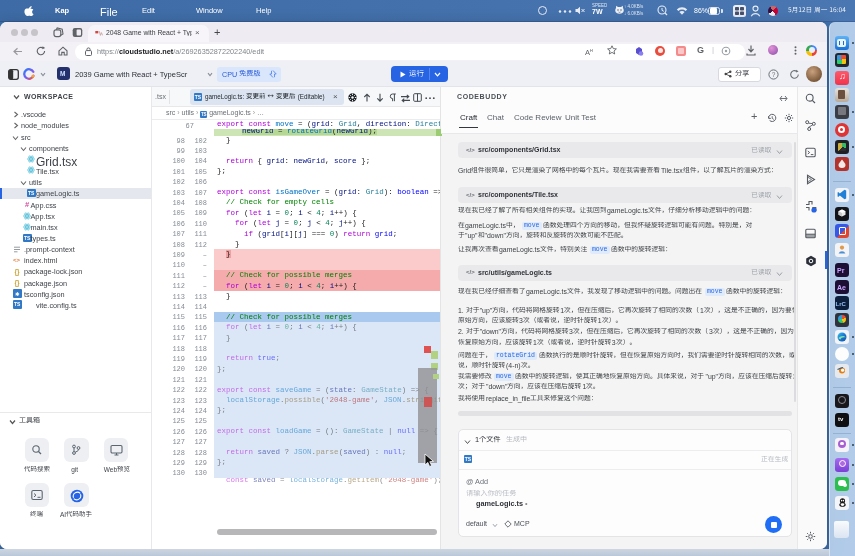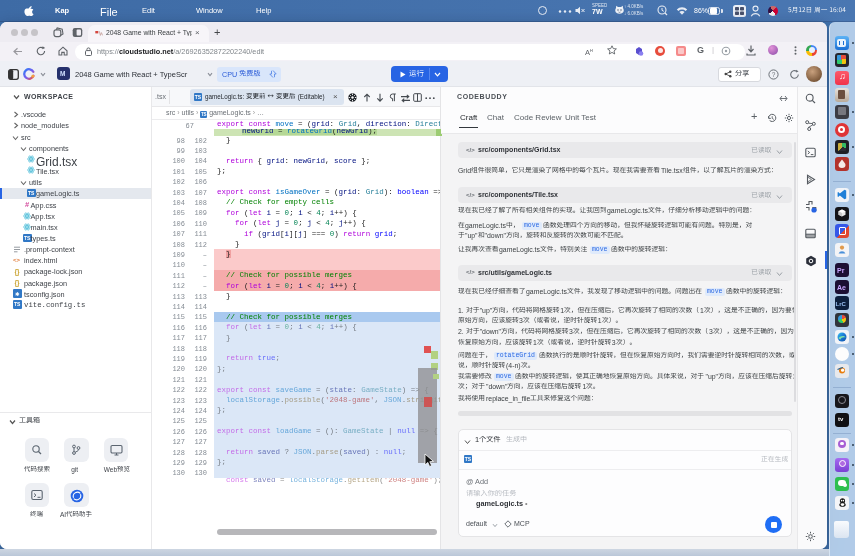--- a/index.html
+++ b/index.html
@@ -377,21 +377,21 @@
       <circle cx="9.8" cy="8.2" r="1.4" fill="#f6a23c"></circle>
     </svg>
   </div>
 <div class="a" style="left:40px;top:71.5px;width:6px;height:5px;">
     <svg width="6" height="5" class="b">
       <path d="M1 1.2 L3 3.6 L5 1.2" fill="none" stroke="#8a8f98" stroke-width="1.1"></path>
     </svg>
   </div>
 <div class="a" style="left:57px;top:67px;width:13px;height:13px;border-radius:3px;background:#25316d;"></div>
 <div class="a" style="left:60px;top:69.5px;color:#cfe0ff;font-size:6.5px;font-weight:bold;">M</div>
-<div class="a" style="left:75px;top:69.5px;color:#2b2f36;font-size:7.5px;white-space:nowrap;">2048 Game with React + TypeScr</div>
+<div class="a" style="left:75px;top:69.5px;color:#2b2f36;font-size:7.5px;white-space:nowrap;">2039 Game with React + TypeScr</div>
 <div class="a" style="left:207px;top:71.5px;width:6px;height:5px;">
     <svg width="6" height="5" class="b">
       <path d="M1 1.2 L3 3.6 L5 1.2" fill="none" stroke="#8a8f98" stroke-width="1.1"></path>
     </svg>
   </div>
 <div class="a" style="left:217px;top:66.5px;width:64px;height:15px;background:#d9e6fb;border-radius:3px;"></div>
 <div class="a" style="left:222px;top:70px;color:#2a5bd7;font-size:7.2px;display:flex;align-items:flex-start;">CPU&nbsp;<svg width="22" height="9" style="display:block;vertical-align:top;" fill="#2a5bd7">
       <use href="#u514D" transform="translate(0.0,5.6) scale(0.00720,-0.00720)"></use>
       <use href="#u8D39" transform="translate(7.2,5.6) scale(0.00720,-0.00720)"></use>
       <use href="#u7248" transform="translate(14.4,5.6) scale(0.00720,-0.00720)"></use>
@@ -566,21 +566,21 @@
   </div>
 <div class="a" style="left:24px;top:278.5px;color:#3f4349;font-size:7.3px;">package.json</div>
 <div class="a" style="left:13px;top:289px;">
     <div style="width:8.5px;height:8.5px;background:#3178c6;border-radius:1px;"></div>
     <div style="position:absolute;left:2px;top:1.5px;color:#fff;font-size:5.5px;">✱</div>
   </div>
 <div class="a" style="left:24px;top:289.5px;color:#3f4349;font-size:7.3px;">tsconfig.json</div>
 <div class="a" style="left:13px;top:300px;">
     <div style="width:8.5px;height:8.5px;background:#3178c6;border-radius:1px;color:#fff;font-size:5px;font-weight:bold;text-align:center;line-height:9px;font-family:Liberation Sans">TS</div>
   </div>
-<div class="a" style="left:24px;top:300.5px;color:#3f4349;font-size:7.3px;font-family:Liberation Mono, monospace;">vite.config.ts</div>
+<div class="a" style="left:36px;top:300.5px;color:#3f4349;font-size:7.3px;">vite.config.ts</div>
 <div class="a" style="left:0;top:412px;width:152px;height:1px;background:#e9e9eb;"></div>
 <div class="a" style="left:9px;top:418.5px;width:7px;height:6px;">
     <svg width="7" height="6" class="b">
       <path d="M1 1.5 L3.5 4.5 L6 1.5" fill="none" stroke="#555" stroke-width="1.2"></path>
     </svg>
   </div>
 <div class="a" style="left:19px;top:417px;">
     <svg width="22" height="8" style="display:block;vertical-align:top;" fill="#3b3f45">
       <use href="#u5DE5" transform="translate(0.0,5.5) scale(0.00700,-0.00700)"></use>
       <use href="#u5177" transform="translate(7.0,5.5) scale(0.00700,-0.00700)"></use>

